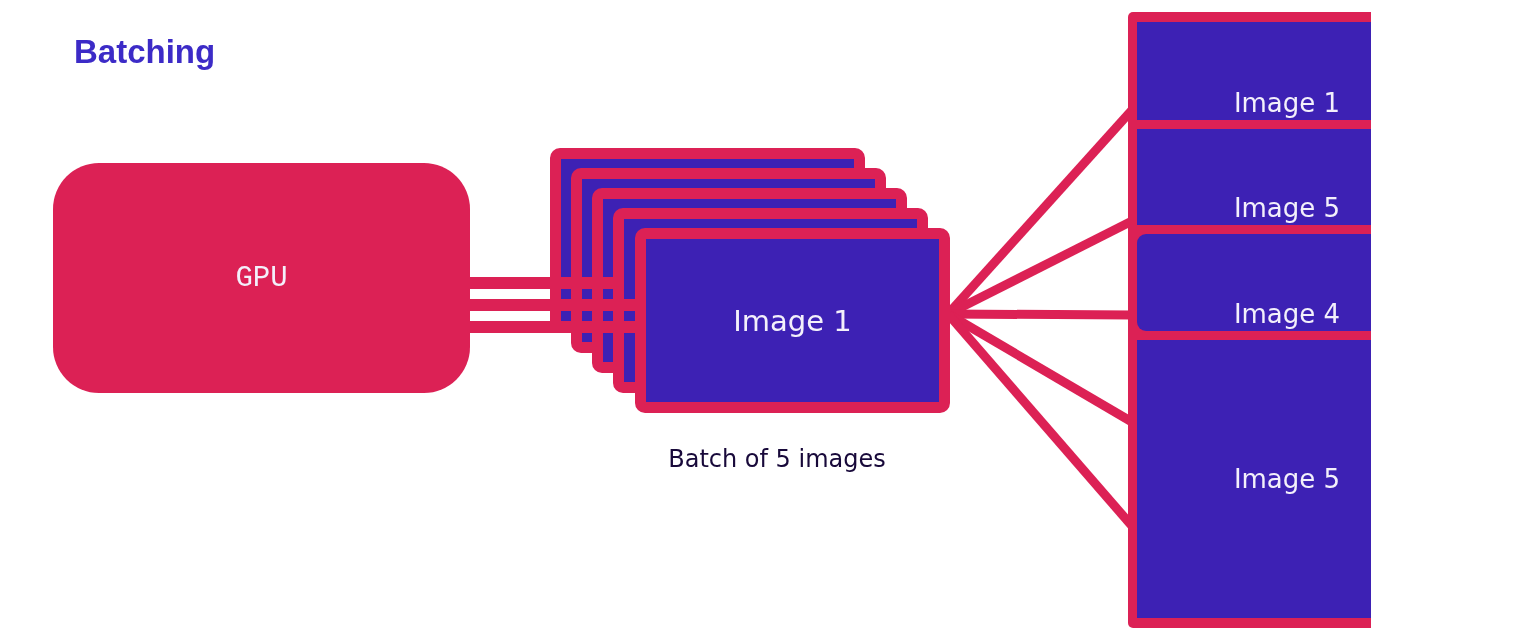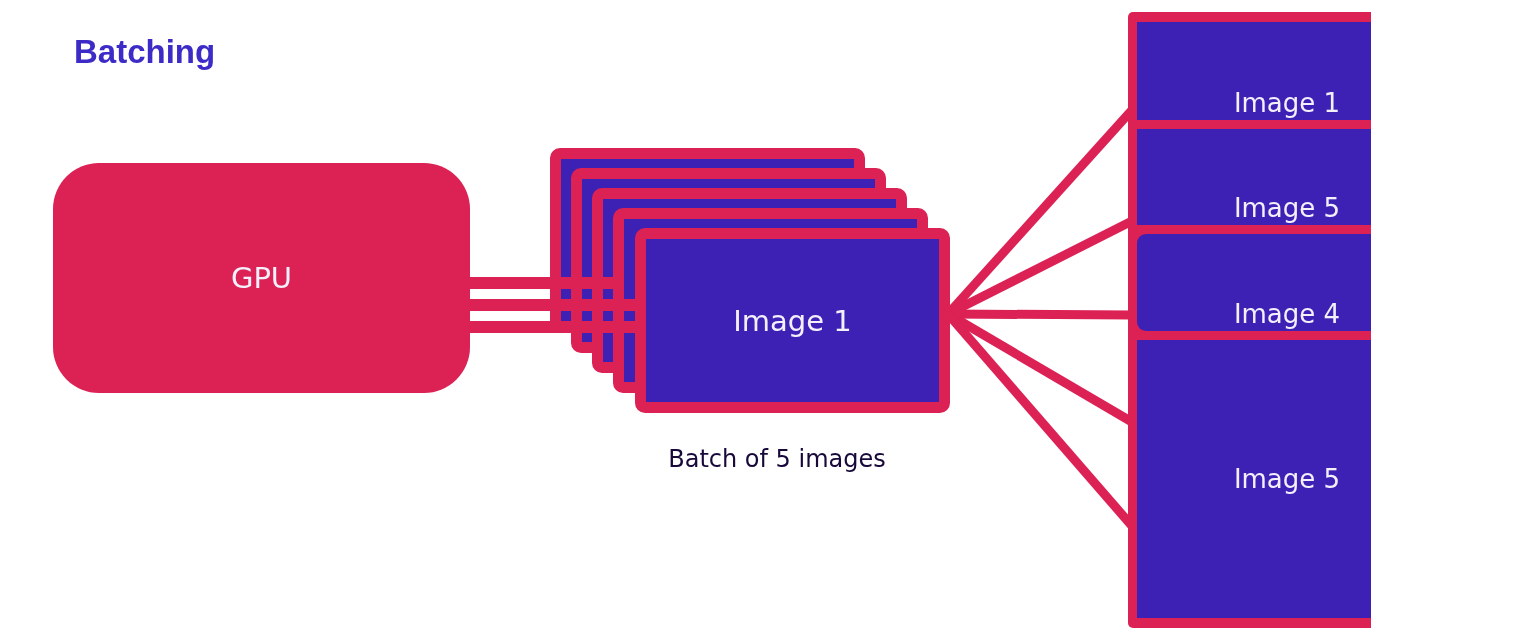--- a/index.html
+++ b/index.html
@@ -32,21 +32,21 @@
   }
 
   
   .gpu-box {
     position: absolute;
     left: 53px; top: 163px;
     width: 417px; height: 230px;
     background: var(--crimson);
     border-radius: 46px;
     z-index: 2;
-    display: flex; align-items: center; justify-content: center;
+    display: flex; align-items: center; justify-content: center; font-family: Liberation Mono, monospace;
   }
   .gpu-label {
     color: var(--label-text);
     font-size: 29px;
   }
 
   
   .gpu-line {
     position: absolute;
     height: 12px;

